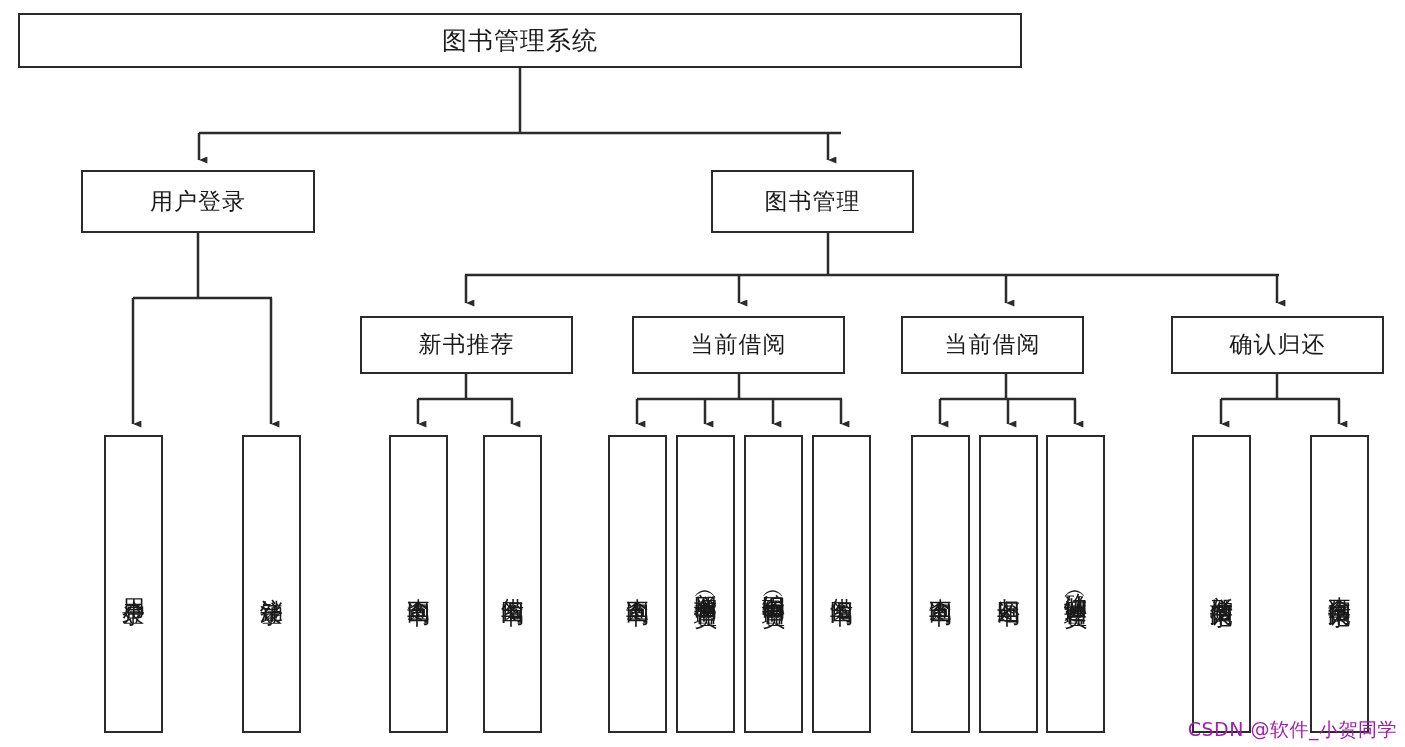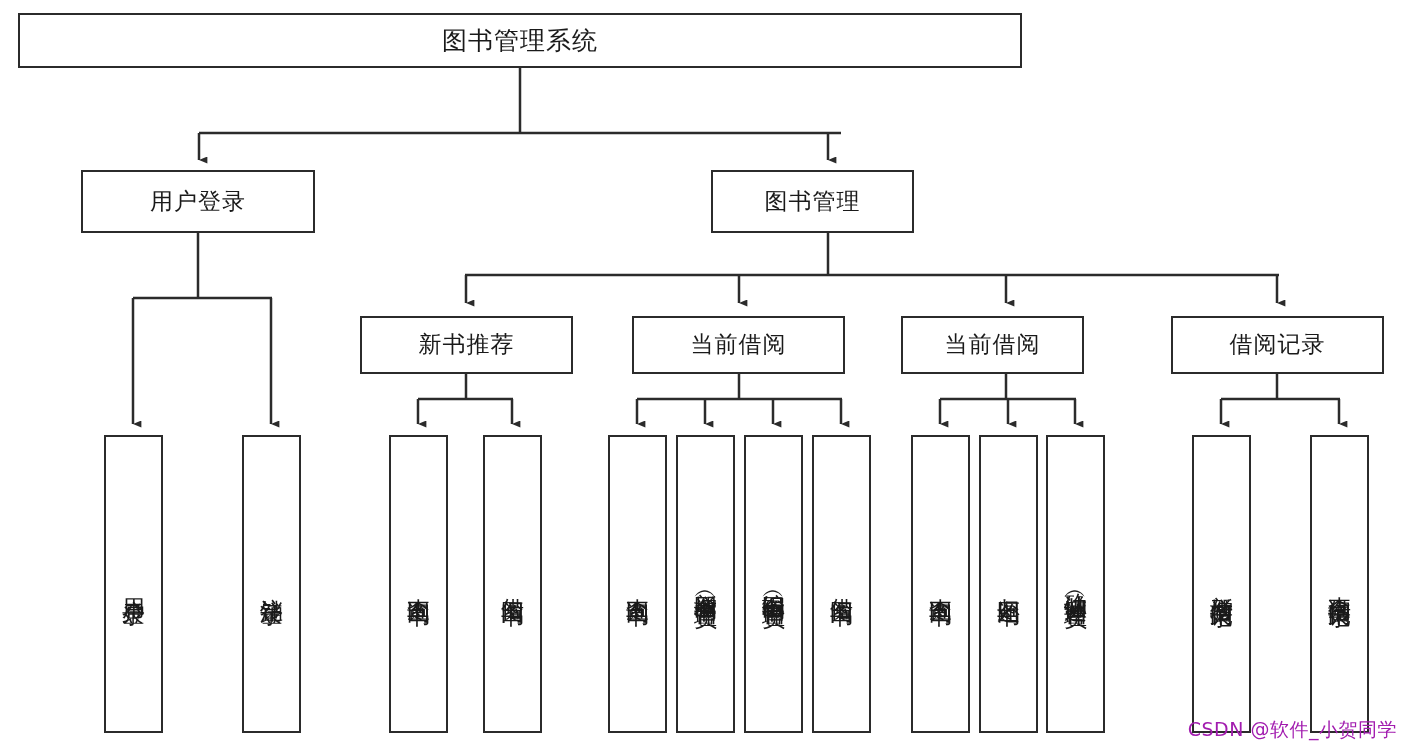--- a/index.html
+++ b/index.html
@@ -143,21 +143,21 @@
 
   <div class="node horiz" style="left:632px; top:316px; width:213px; height:58px;">
     <span>当前借阅</span>
   </div>
 
   <div class="node horiz" style="left:901px; top:316px; width:183px; height:58px;">
     <span>当前借阅</span>
   </div>
 
   <div class="node horiz" style="left:1171px; top:316px; width:213px; height:58px;">
-    <span>借阅记录</span>
+    <span>确认归还</span>
   </div>
 
   <div class="node vert" style="left:104px; top:435px; width:59px; height:298px;">
     <span class="vtext">用户登录</span>
   </div>
 
   <div class="node vert" style="left:242px; top:435px; width:59px; height:298px;">
     <span class="vtext">注销登录</span>
   </div>
 

